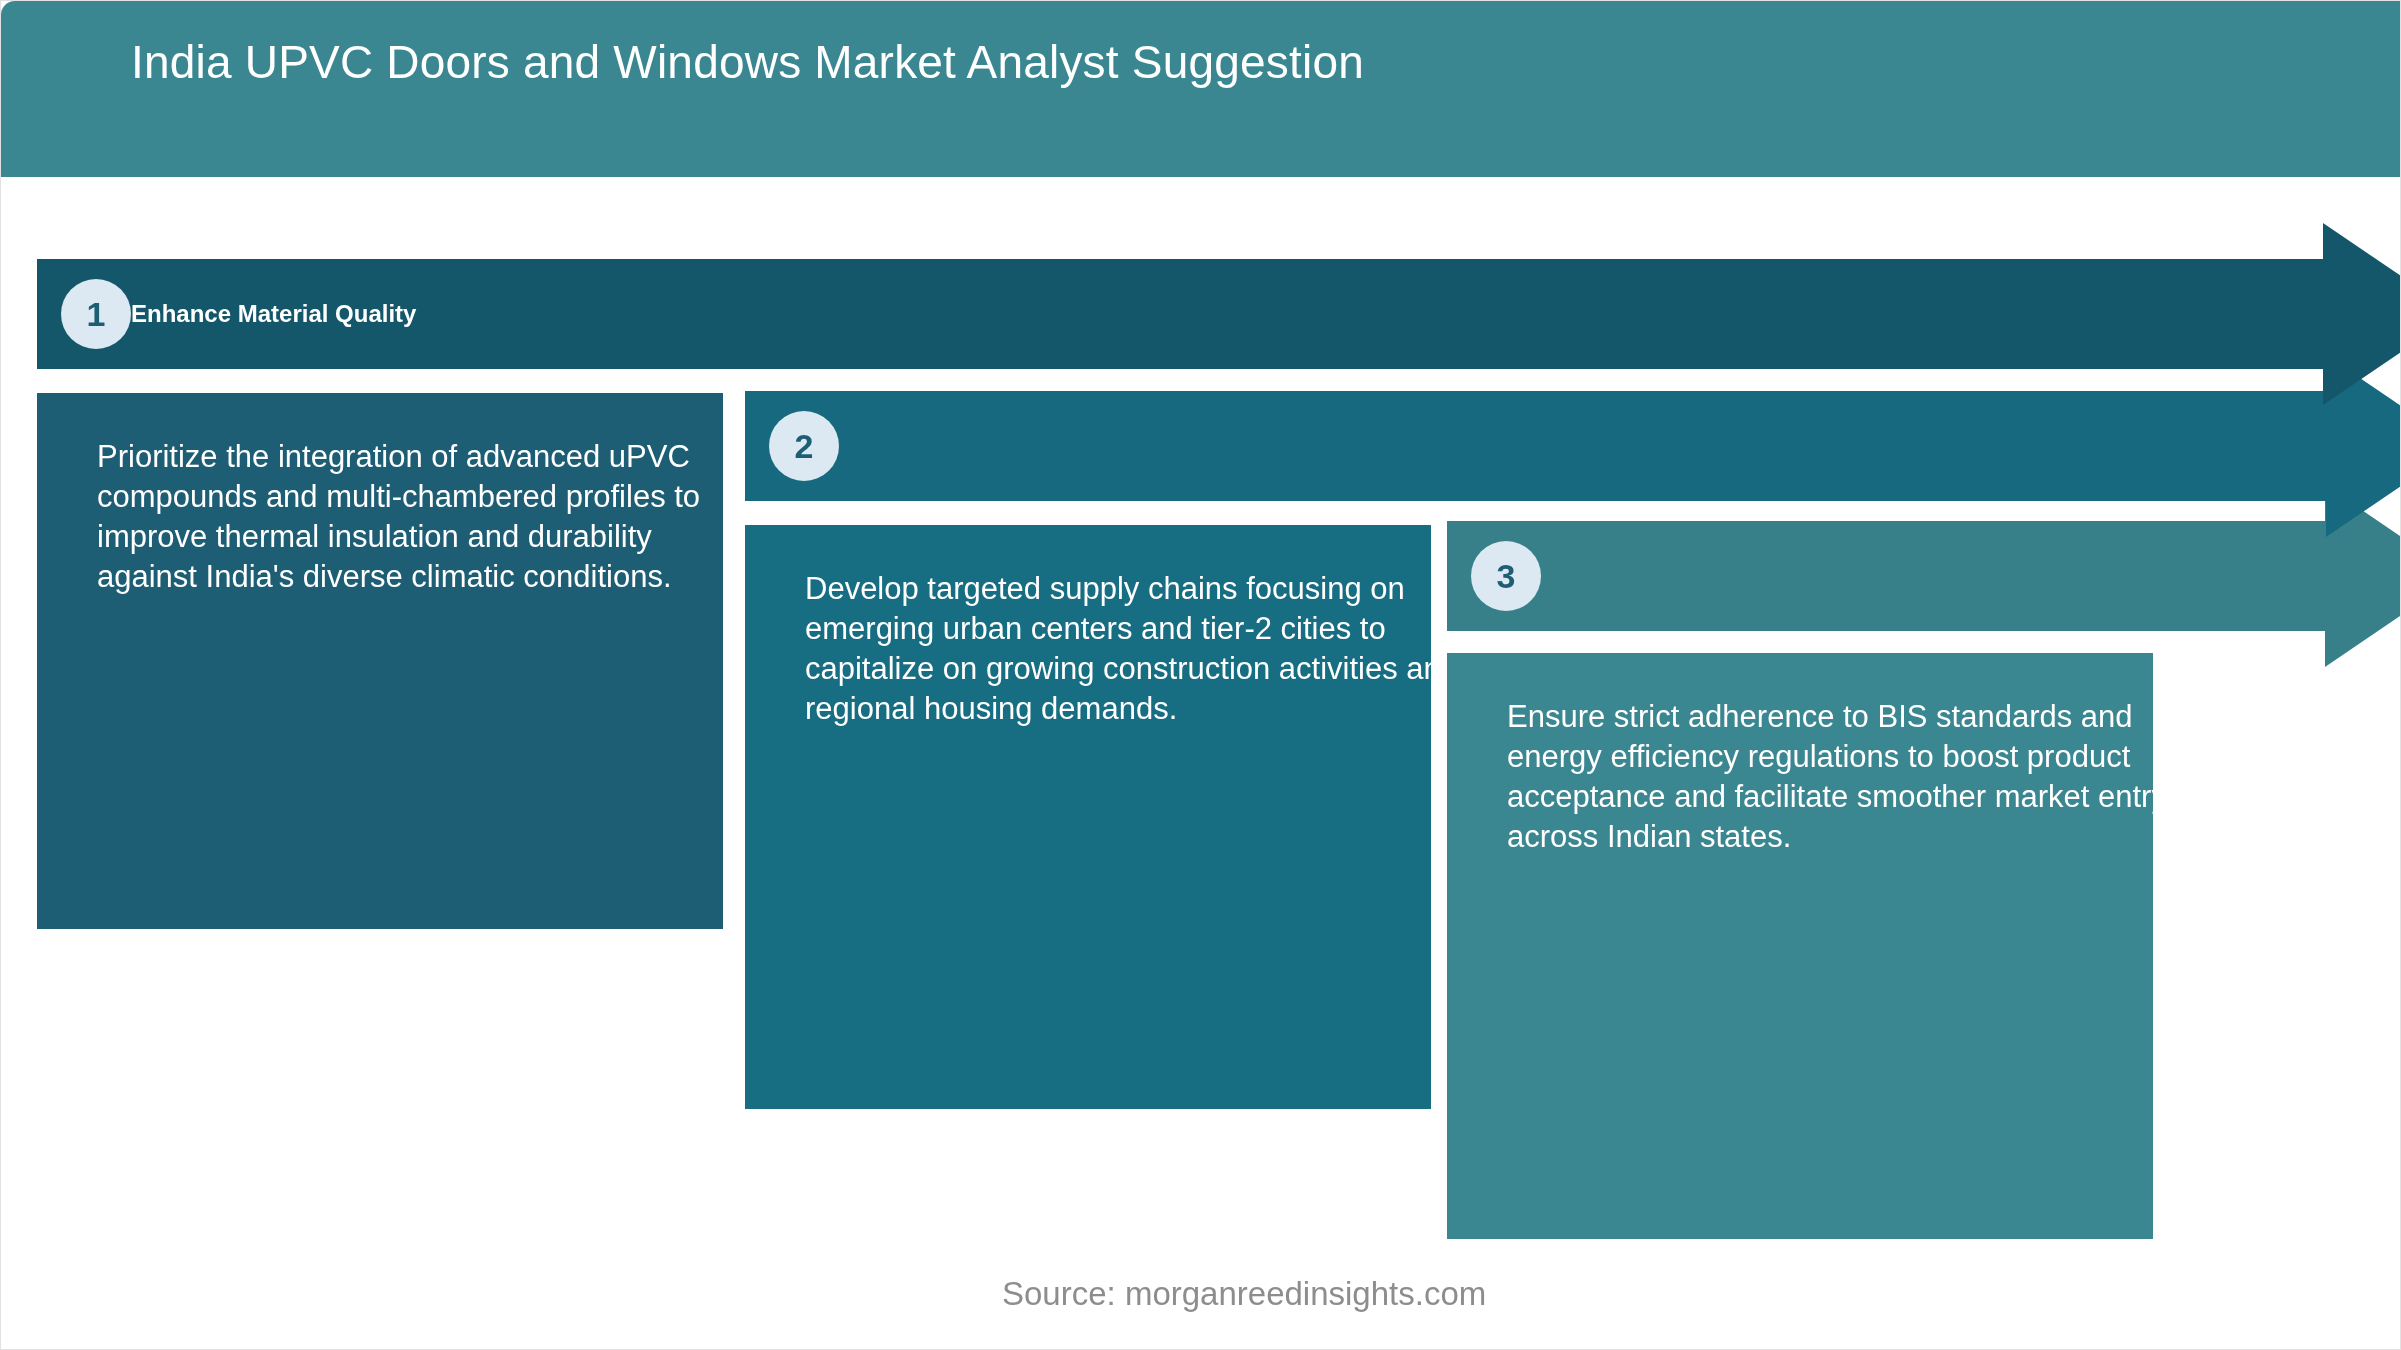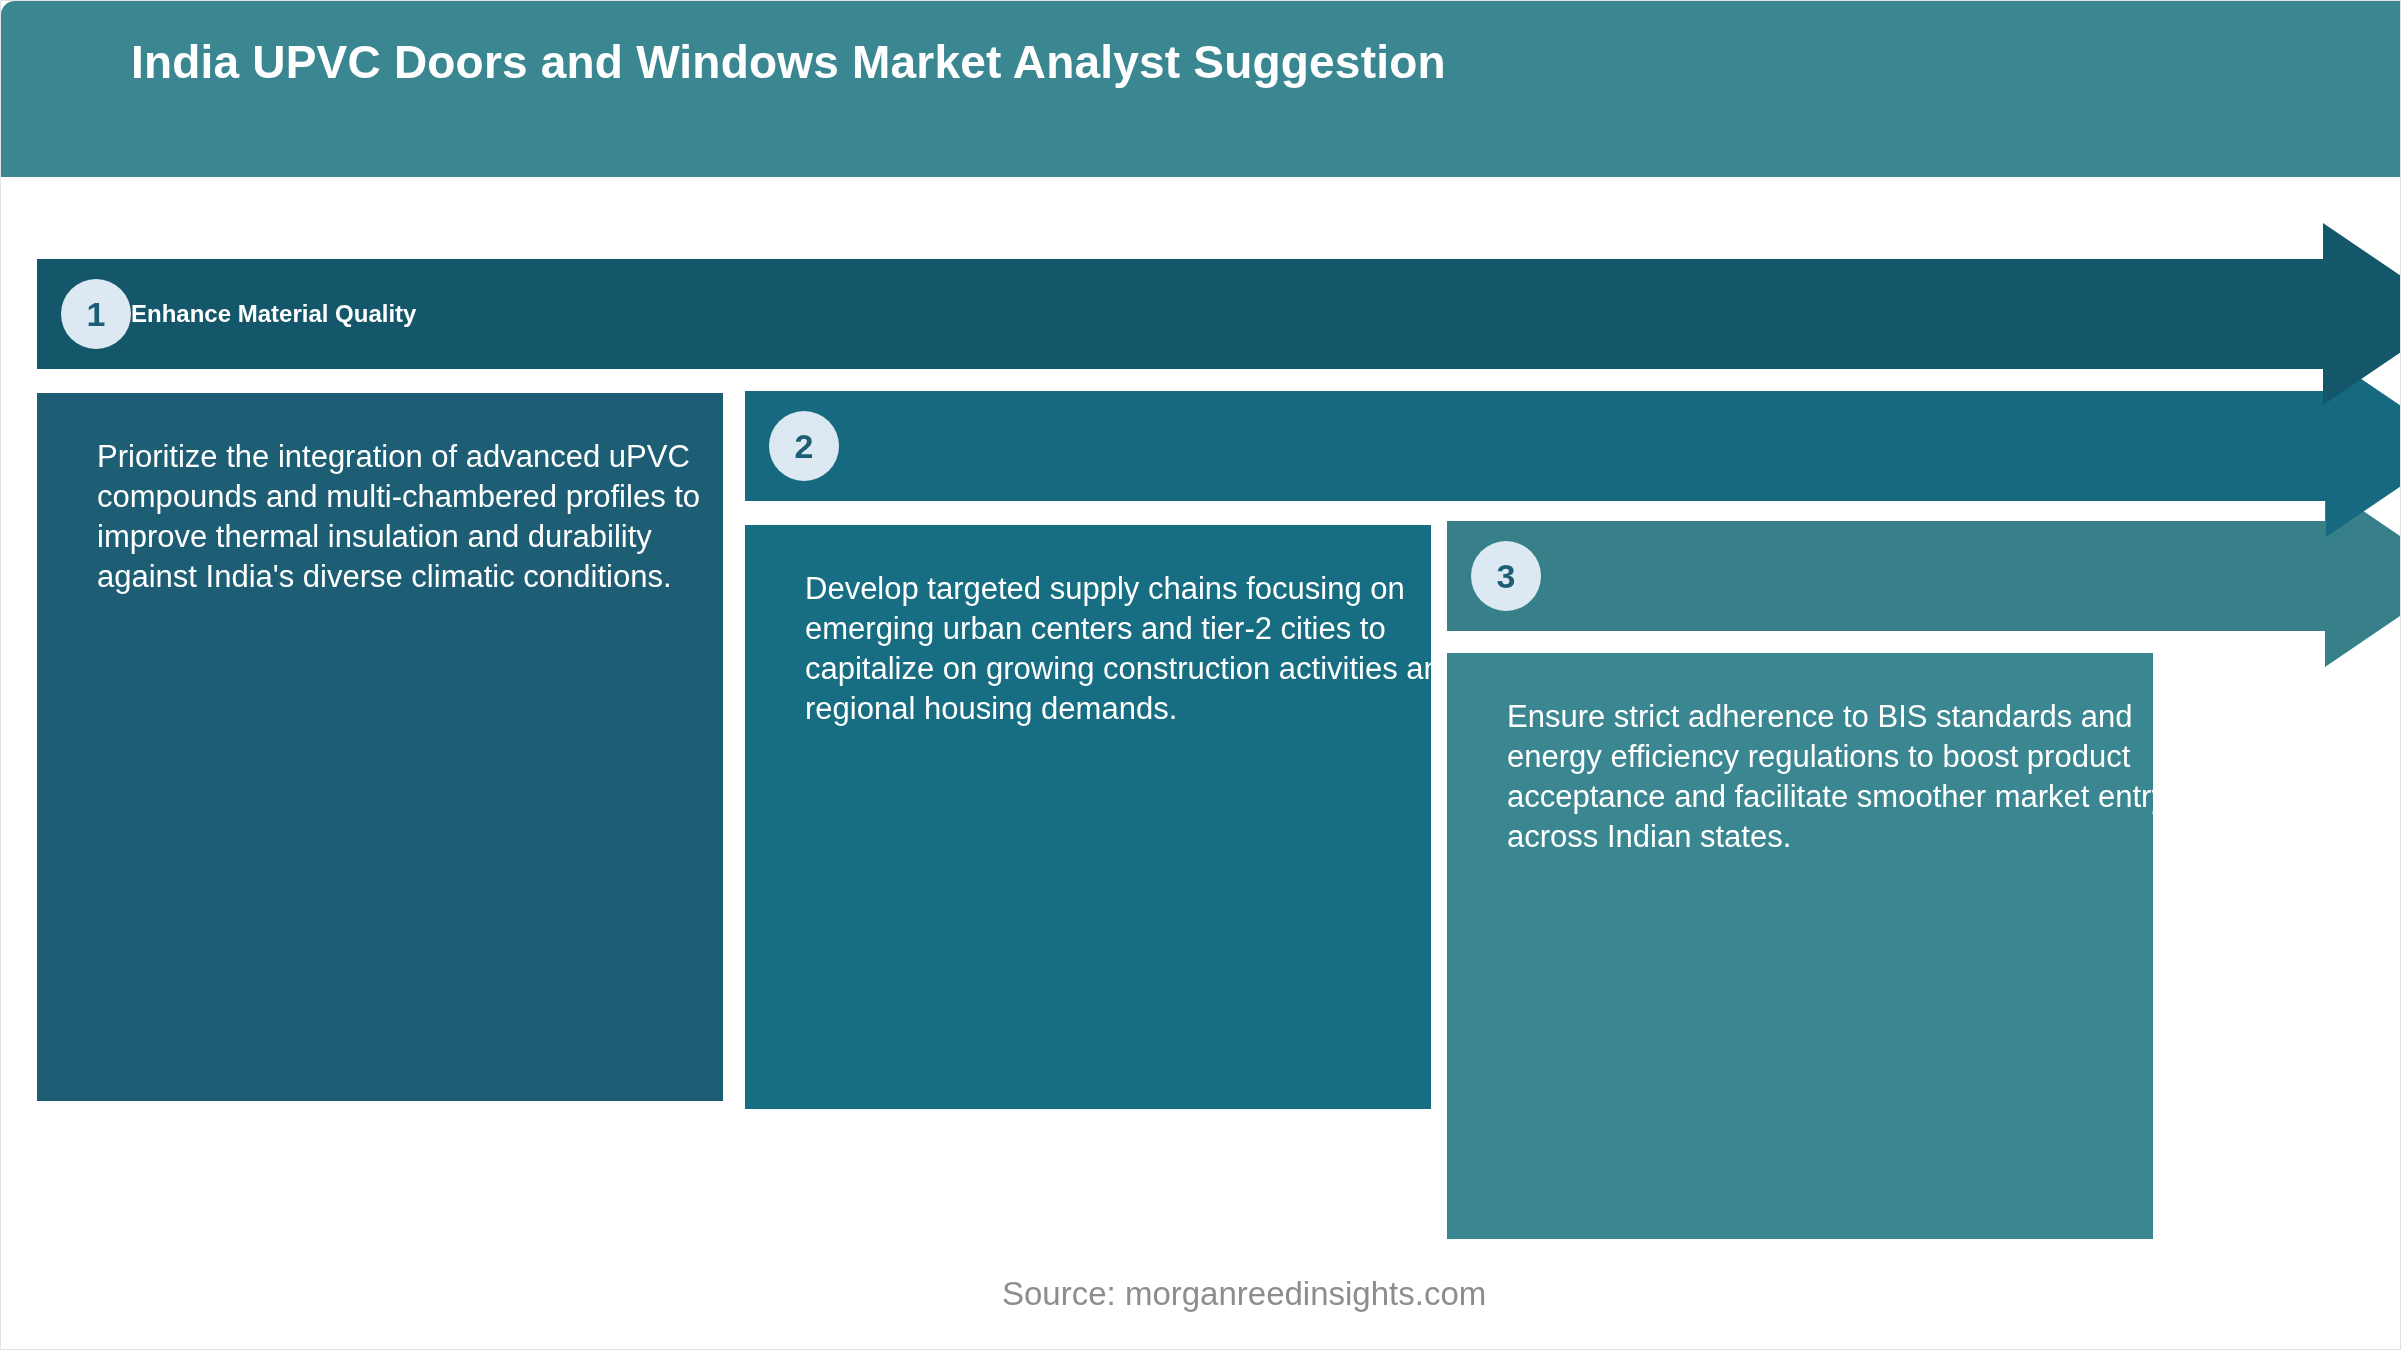--- a/index.html
+++ b/index.html
@@ -33,21 +33,21 @@
     height: 176px;
     background: #3b8791;
     border-top-left-radius: 14px;
     border-top-right-radius: 2px;
   }
   #header-title {
     position: absolute;
     left: 130px;
     top: 34px;
     font-size: 46px;
-    font-weight: bold;
+    font-weight: normal;
     color: #ffffff;
     letter-spacing: 0.2px;
     white-space: nowrap;
   }
 
   
   .band {
     position: absolute;
     height: 110px;
   }
@@ -110,21 +110,21 @@
   #band1 .band-head { left: 2190px; }
 
   #band2 { left: 744px; top: 390px; width: 1657px; }
   #band2 .band-bar { width: 1485px; background: #16697e; }
   #band2 .band-head { left: 1485px; }
 
   #band3 { left: 1446px; top: 520px; width: 955px; }
   #band3 .band-bar { width: 782px; background: #378089; }
   #band3 .band-head { left: 782px; }
 
-  #card1 { left: 36px;  top: 392px; width: 686px; height: 708px; background: #1d5e75; }
+  #card1 { left: 36px;  top: 392px; width: 686px; height: 536px; background: #1d5e75; }
   #card2 { left: 744px; top: 524px; width: 686px; height: 584px; background: #176d82; }
   #card3 { left: 1446px; top: 652px; width: 706px; height: 586px; background: #3b8791; }
 
   
   #source {
     position: absolute;
     left: 1001px;
     top: 1274px;
     font-size: 33px;
     color: #8d8d8d;

